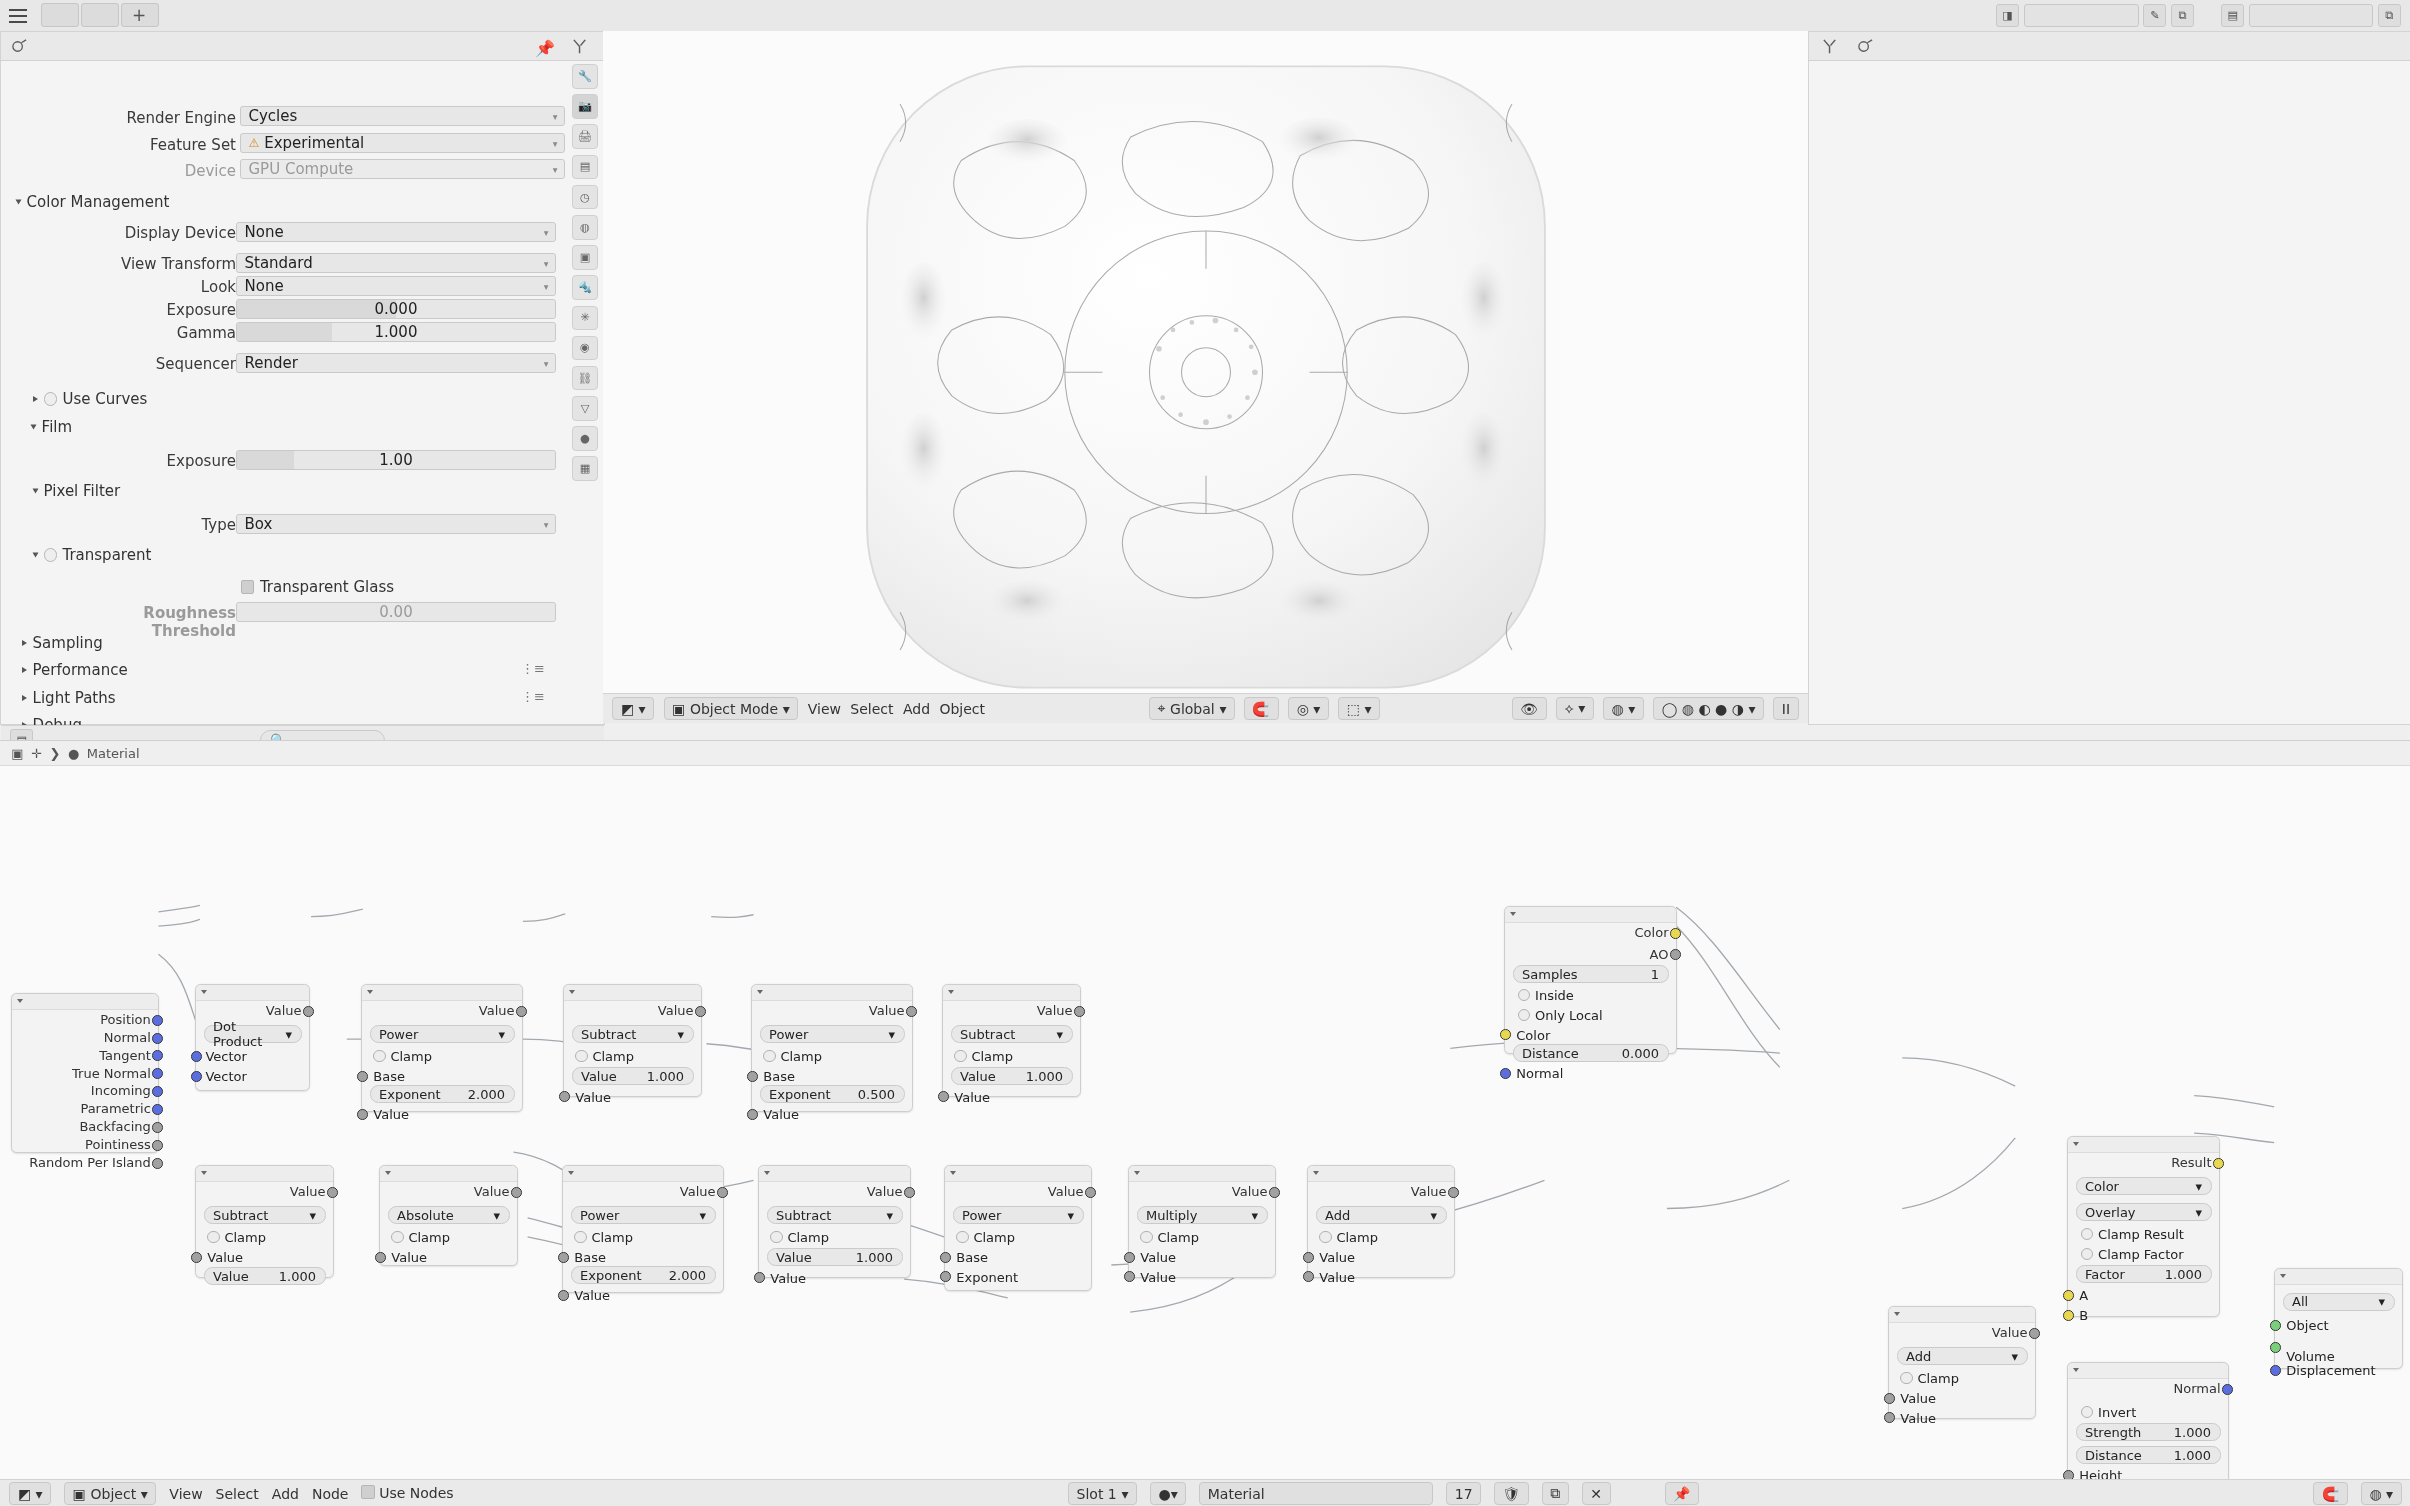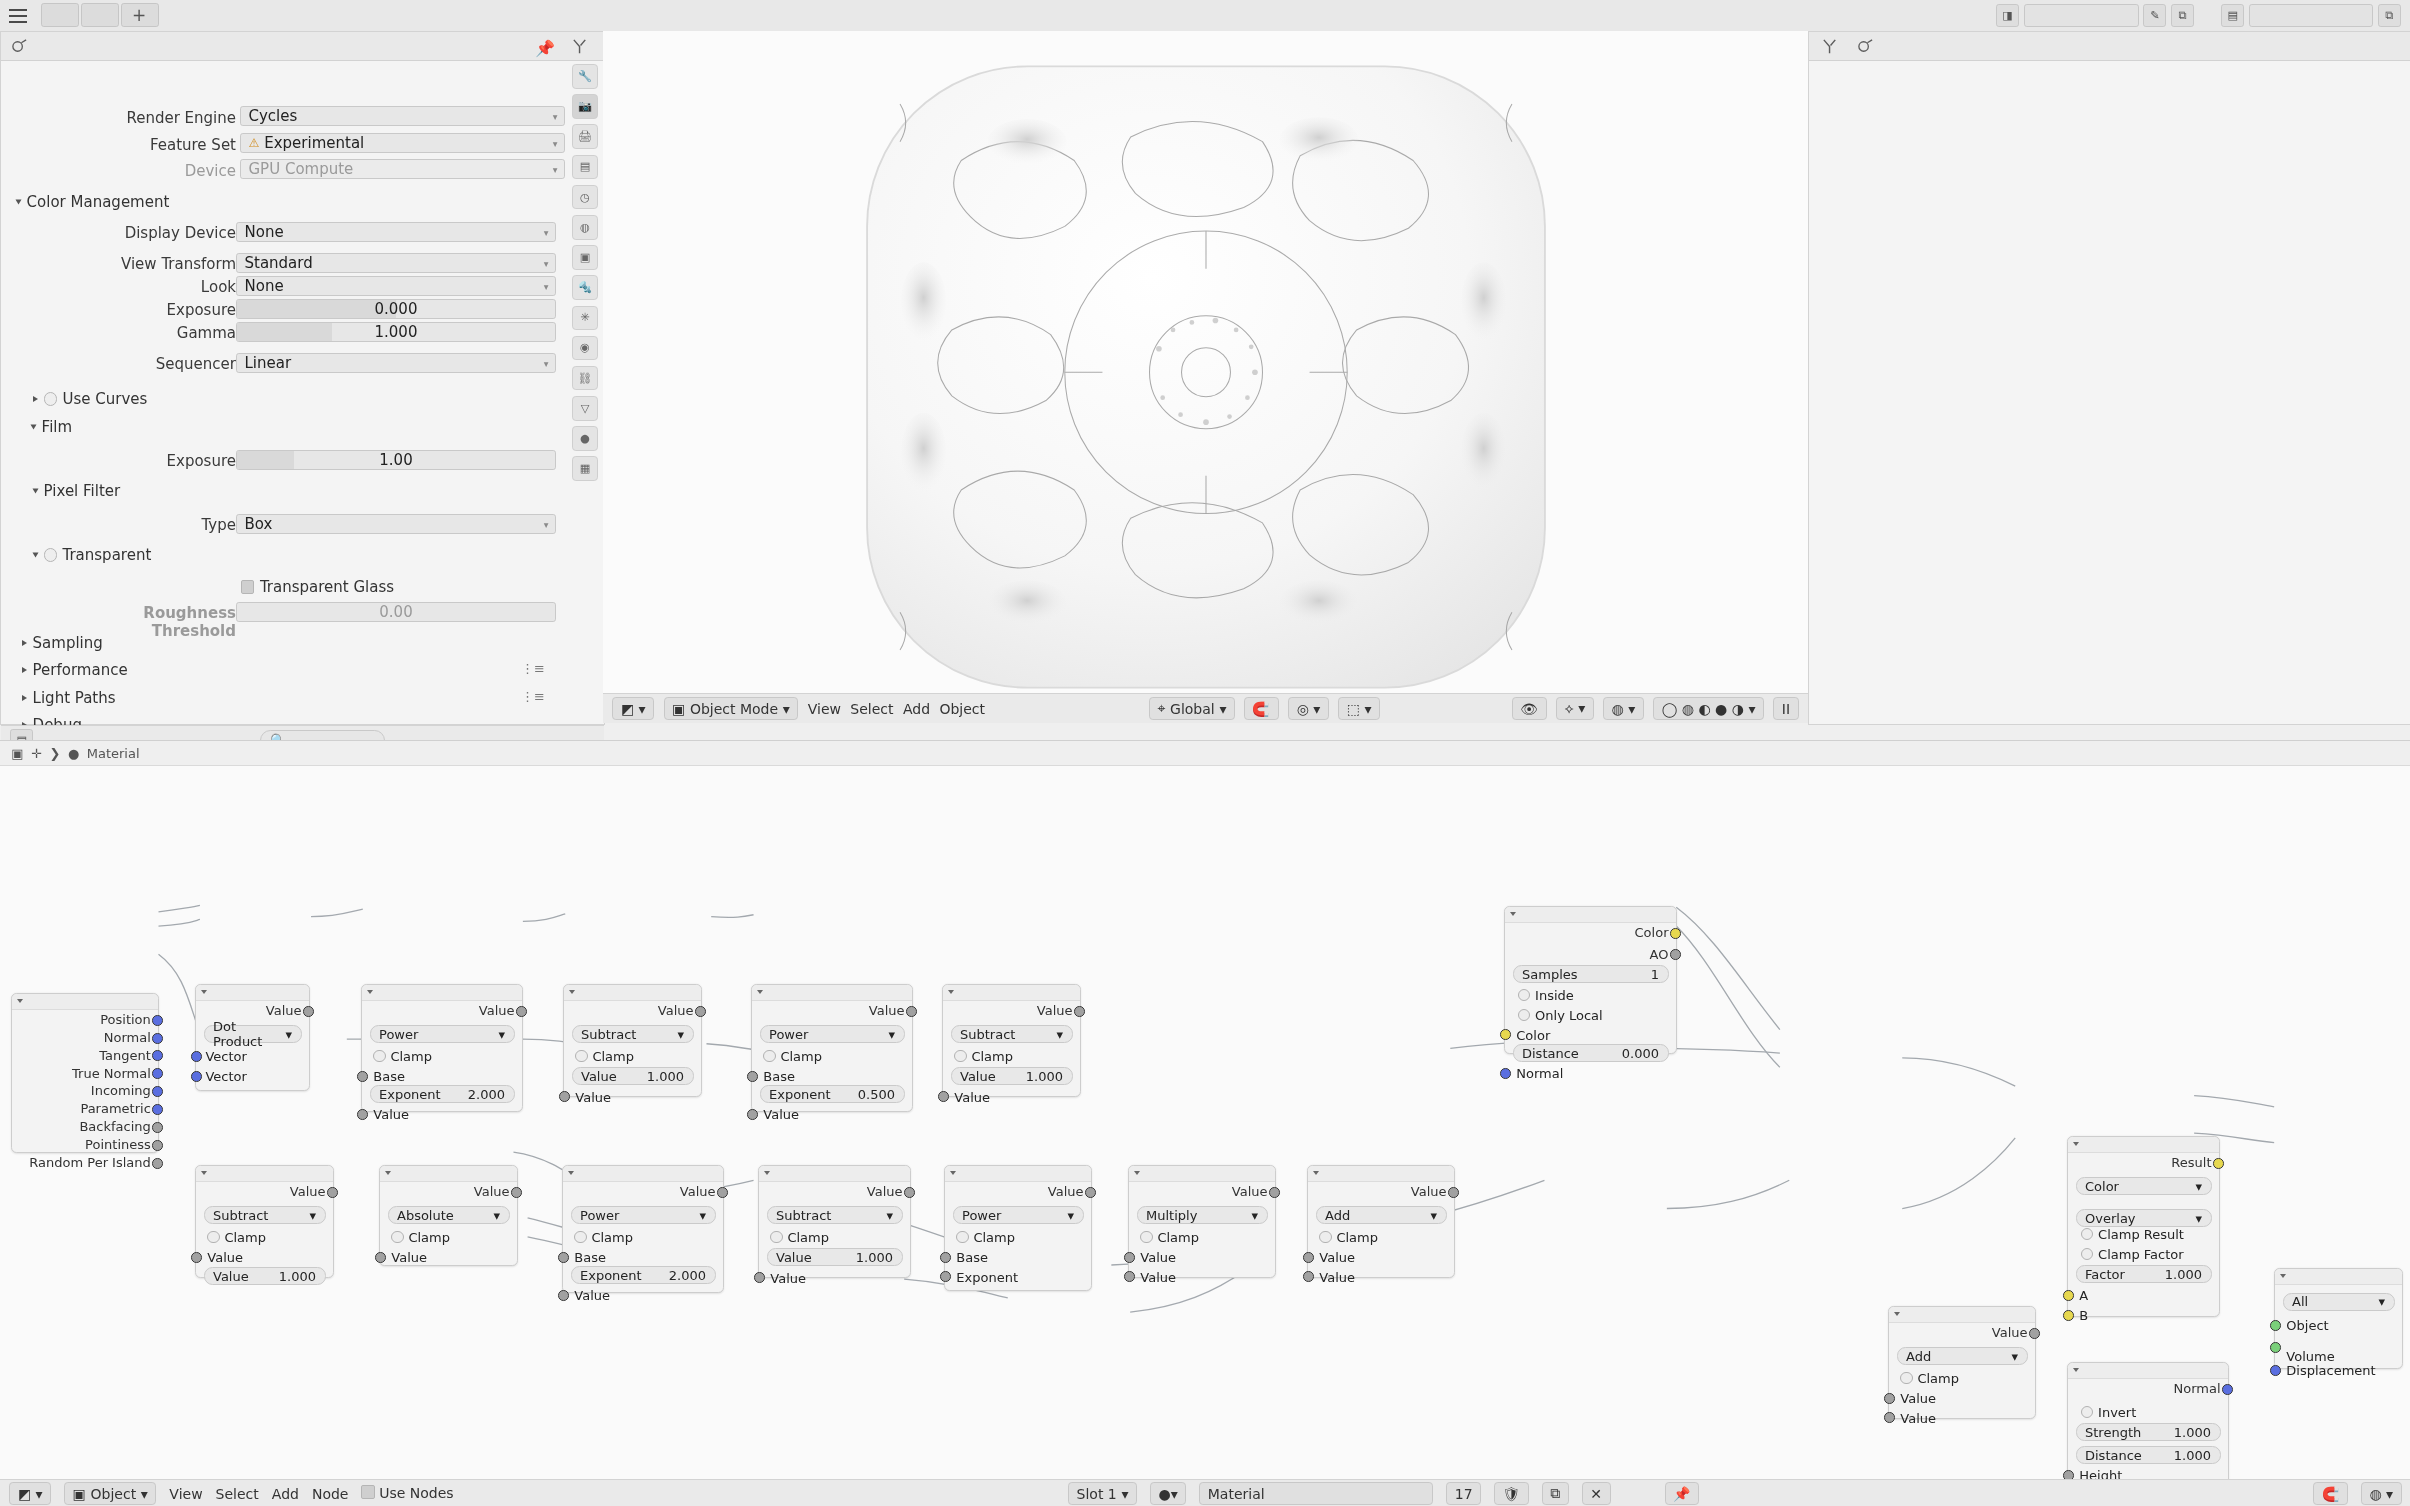--- a/index.html
+++ b/index.html
@@ -173,21 +173,21 @@
       </div>
 
     <div class="lbl" style="left:75px;top:292px;width:160px;">Gamma</div>
     <div class="slider" style="left:235px;top:290px;width:320px;">
         <div class="fill" style="width:30%"></div>
         <span>1.000</span>
       </div>
 
     <div class="lbl" style="left:75px;top:323px;width:160px;">Sequencer</div>
     <div class="fld" style="left:235px;top:321px;width:320px;">
-        <span>Linear</span>
+        <span>Render</span>
         <span class="chev">▾</span>
       </div>
 
     <div class="sect" style="left:32px;top:358px;">
         <span class="tri"></span>
         <span class="radio"></span>
         <span>Use Curves</span>
       </div>
 
     <div class="sect" style="left:30px;top:386px;">
@@ -665,21 +665,21 @@
     <div class="node" style="left:2067px;top:395px;width:151px;height:179px;">
       <div class="hdr">
           <span class="dn"></span>
         </div>
       <div class="out" style="top:18px;">Result</div>
         <span class="sock s-yellow" style="right:-4.7px;top:21px;"></span>
       <div class="nrow" style="top:40px;">
           <span>Color</span>
           <span>▾</span>
         </div>
-      <div class="nrow" style="top:72px;gap:28px;">
+      <div class="nrow" style="top:66px;gap:28px;">
           <span>Overlay</span>
           <span>▾</span>
         </div>
       <div class="ntext" style="left:13px;top:90px;"><span class="nrad"></span><span>Clamp Result</span></div>
       <div class="ntext" style="left:13px;top:110px;"><span class="nrad"></span><span>Clamp Factor</span></div>
       <div class="nrow" style="top:128px;">
           <span>Factor</span>
           <span>1.000</span>
         </div>
       <div class="ntext" style="left:11.3px;top:151px;">A</div>

